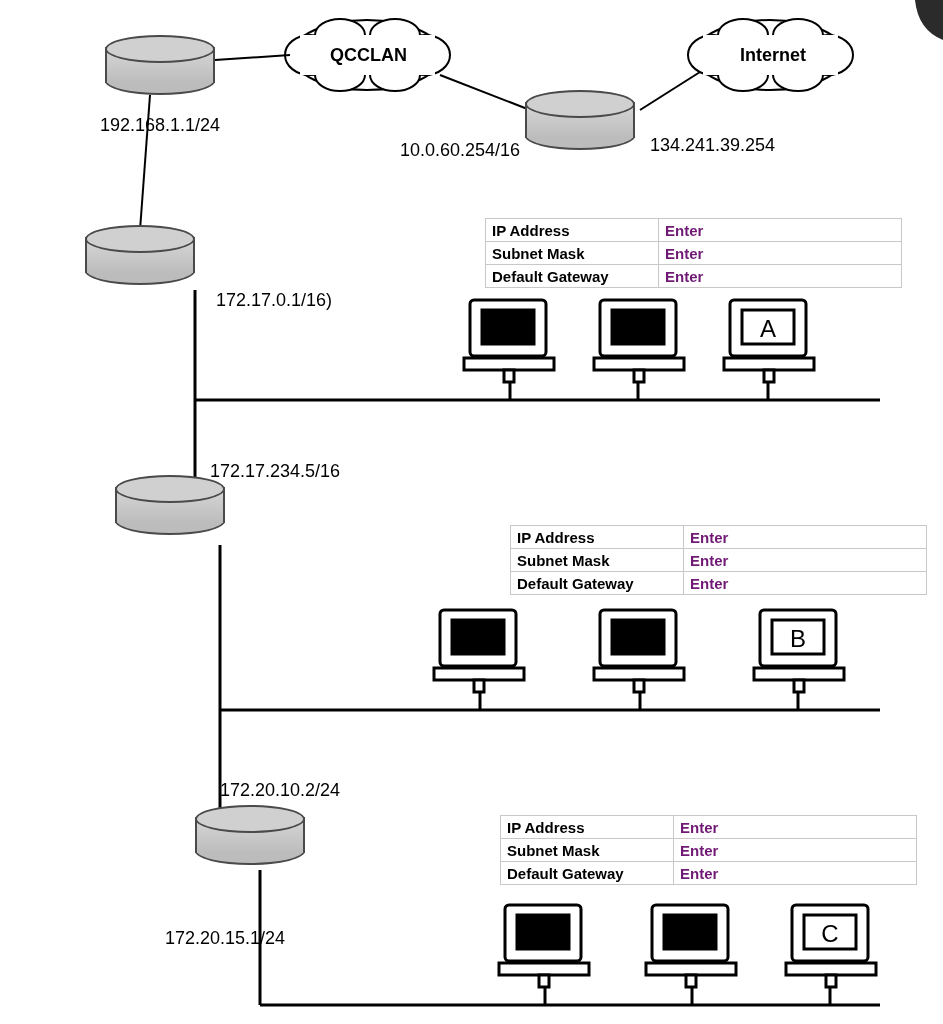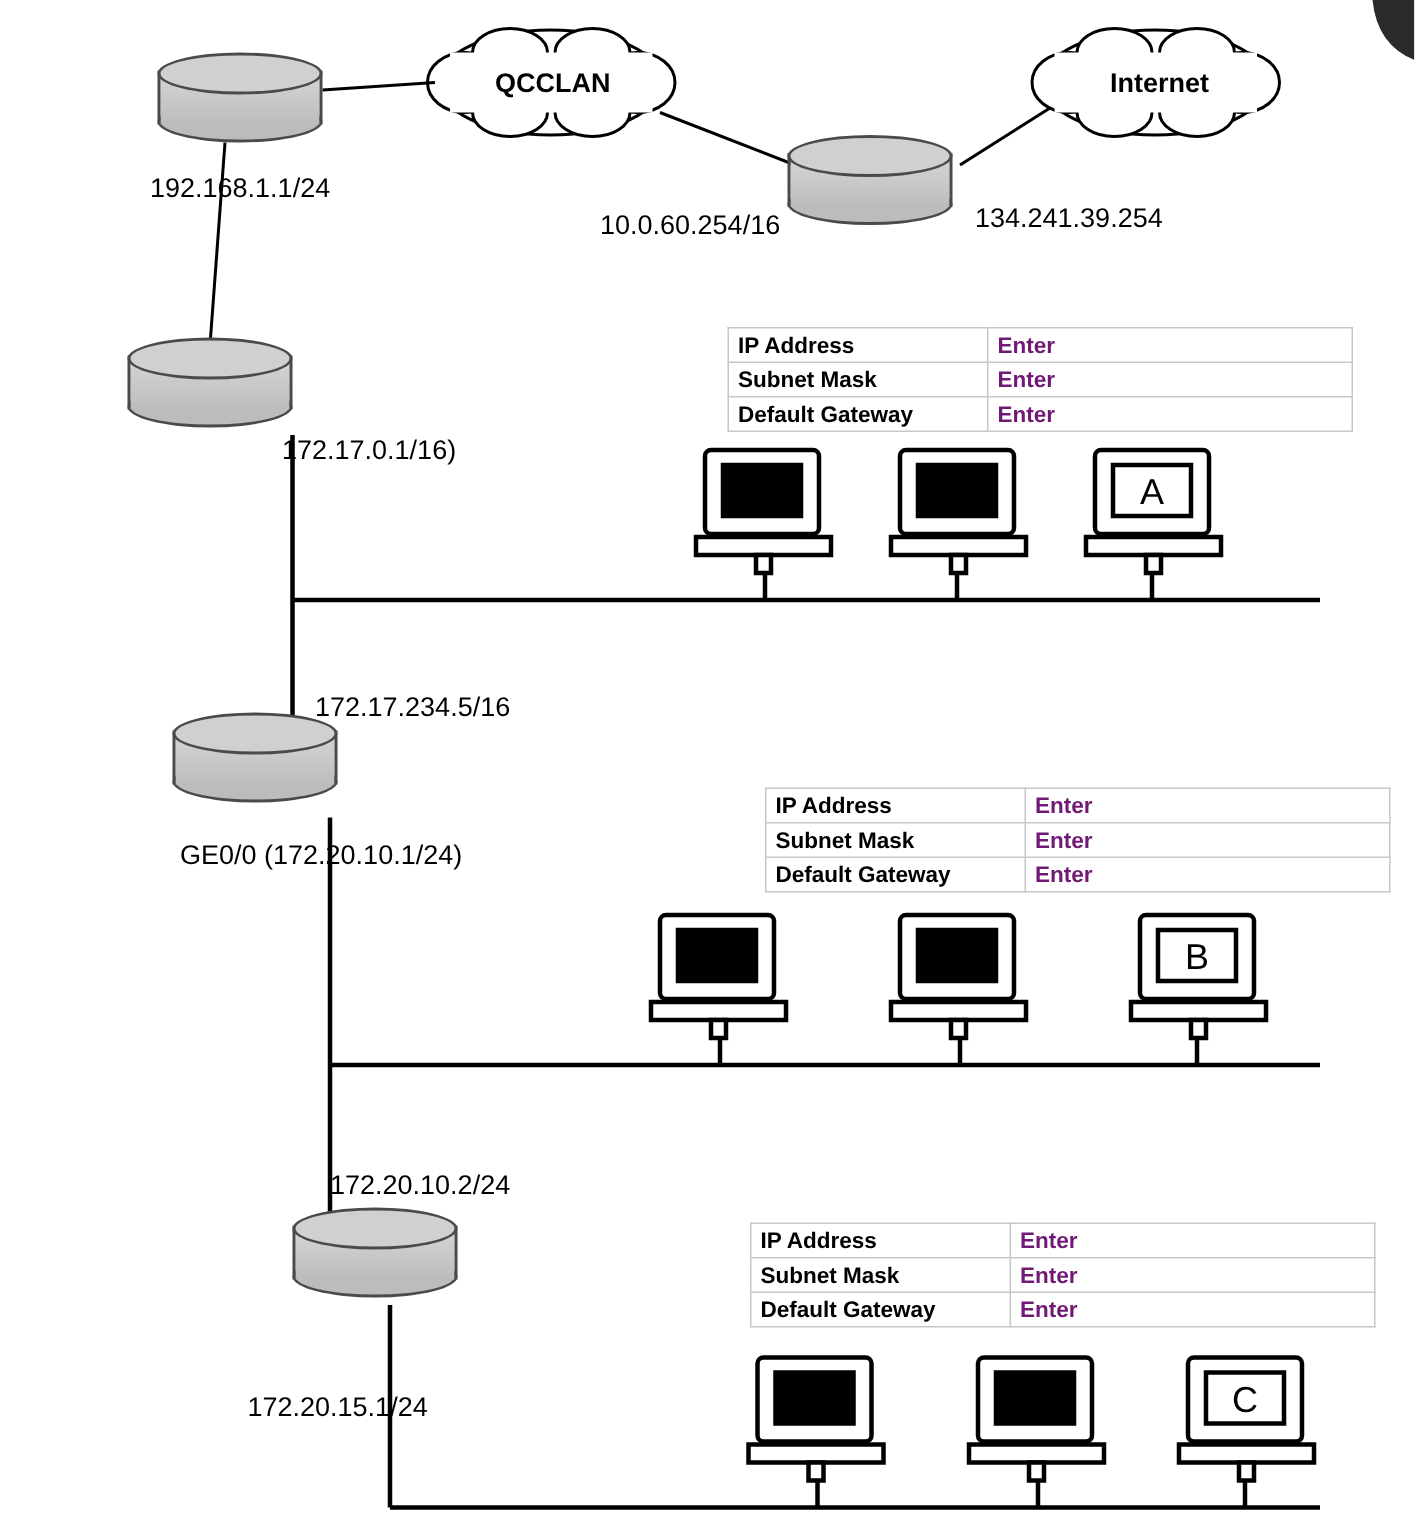--- a/index.html
+++ b/index.html
@@ -243,23 +243,22 @@
       <div class="body"></div>
       <div class="top"></div>
     </div>
 
   <div class="label cloud-label" style="left:330px; top:45px;">QCCLAN</div>
   <div class="label cloud-label" style="left:740px; top:45px;">Internet</div>
 
   <div class="label" style="left:100px; top:115px;">192.168.1.1/24</div>
   <div class="label" style="left:400px; top:140px;">10.0.60.254/16</div>
   <div class="label" style="left:650px; top:135px;">134.241.39.254</div>
-  <div class="label" style="left:188px; top:290px;">172.17.0.1/16)</div>
+  <div class="label" style="left:216px; top:290px;">172.17.0.1/16)</div>
   <div class="label" style="left:210px; top:461px;">172.17.234.5/16</div>
-  <div class="label" style="left:120px; top:560px;">GE0/0 (172.20.10.1/24)</div>
   <div class="label" style="left:220px; top:780px;">172.20.10.2/24</div>
   <div class="label" style="left:165px; top:928px;">172.20.15.1/24</div>
 
   <table class="cfg-table" style="left:485px; top:218px;">
     <tbody>
         <tr>
           <td class="k">IP Address</td>
         <td class="v"><span class="enter">Enter</span></td>
         </tr>
     <tr>

